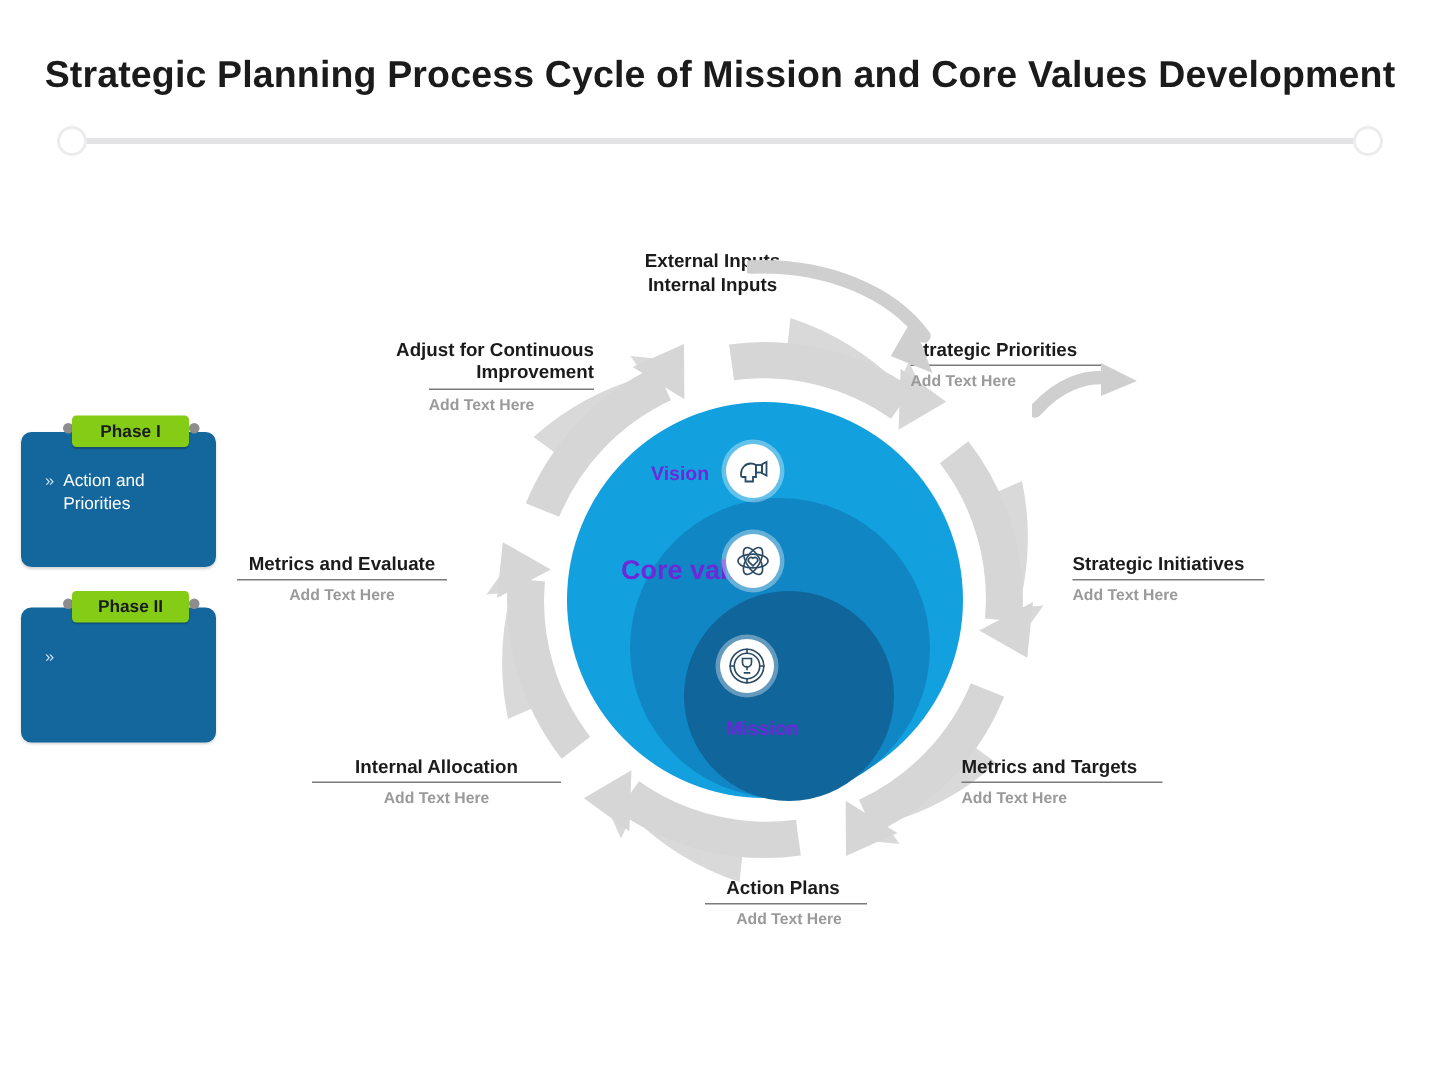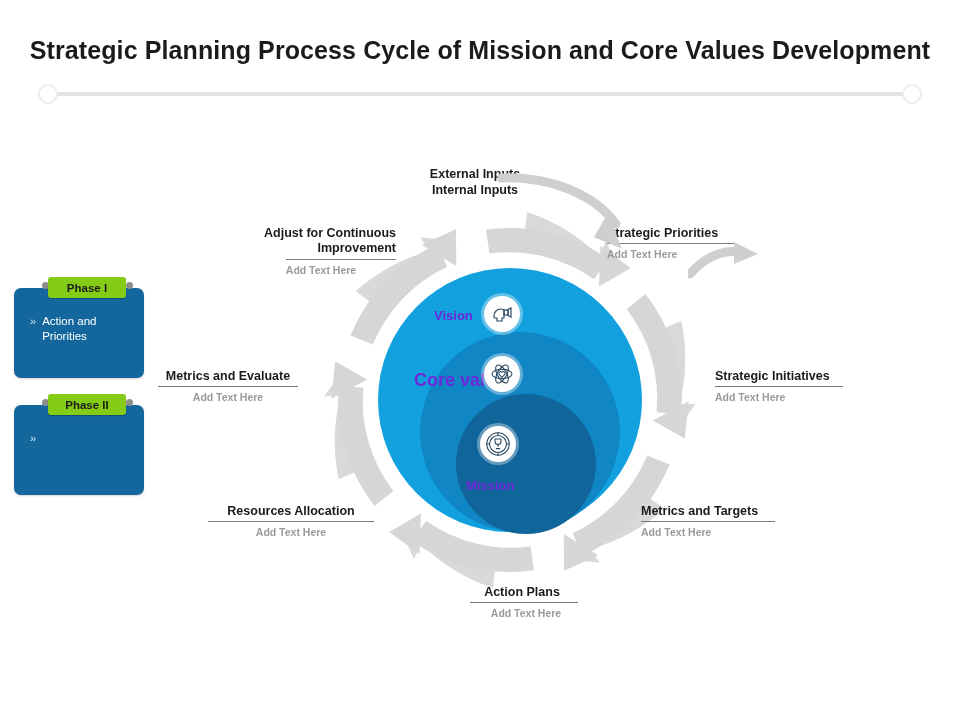--- a/index.html
+++ b/index.html
@@ -74,21 +74,21 @@
   .c-outer{left:60px;top:60px;width:264px;height:264px;background:#12a0de;}
   .c-mid{left:102px;top:124px;width:200px;height:200px;background:#1186c4;}
   .c-inner{left:138px;top:186px;width:140px;height:140px;background:#10659b;}
 
   .ring-label{
     position:absolute;color:#6d28d9;font-weight:700;
     font-size:13px;white-space:nowrap;
   }
   #lbl-vision{left:116px;top:100px;}
   #lbl-core{left:96px;top:162px;font-size:18px;}
-  #lbl-mission{left:148px;top:270px;}
+  #lbl-mission{left:166px;top:270px;}
 
   .icon-bubble{
     position:absolute;width:36px;height:36px;border-radius:50%;
     background:#ffffff;display:flex;align-items:center;justify-content:center;
     box-shadow:0 0 0 3px rgba(255,255,255,.35);
   }
   #ic-vision{left:166px;top:88px;}
   #ic-core{left:166px;top:148px;}
   #ic-mission{left:162px;top:218px;}
 
@@ -295,21 +295,21 @@
     <div class="sub">Add Text Here</div>
   </div>
 
   <div class="callout center" id="co-action">
     <div class="head">Action Plans</div>
     <div class="rule"></div>
     <div class="sub">Add Text Here</div>
   </div>
 
   <div class="callout center" id="co-resources">
-    <div class="head">Resources Allocation</div>
+    <div class="head">Internal Allocation</div>
     <div class="rule"></div>
     <div class="sub">Add Text Here</div>
   </div>
 
   <div class="callout center" id="co-assess">
     <div class="head">Metrics and Evaluate</div>
     <div class="rule"></div>
     <div class="sub">Add Text Here</div>
   </div>
 

